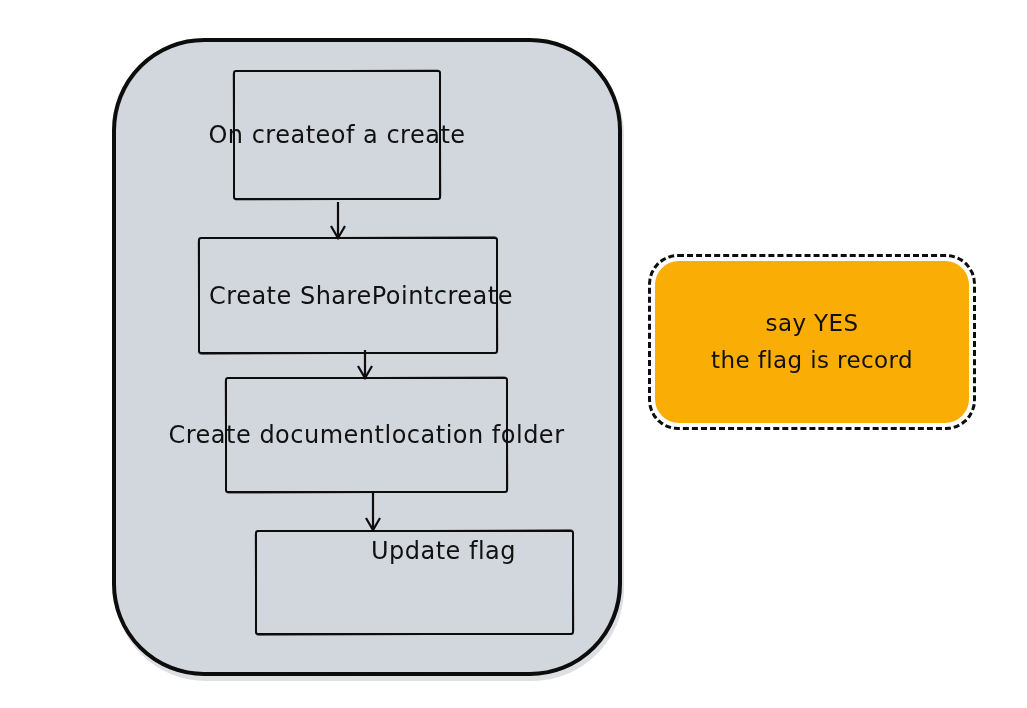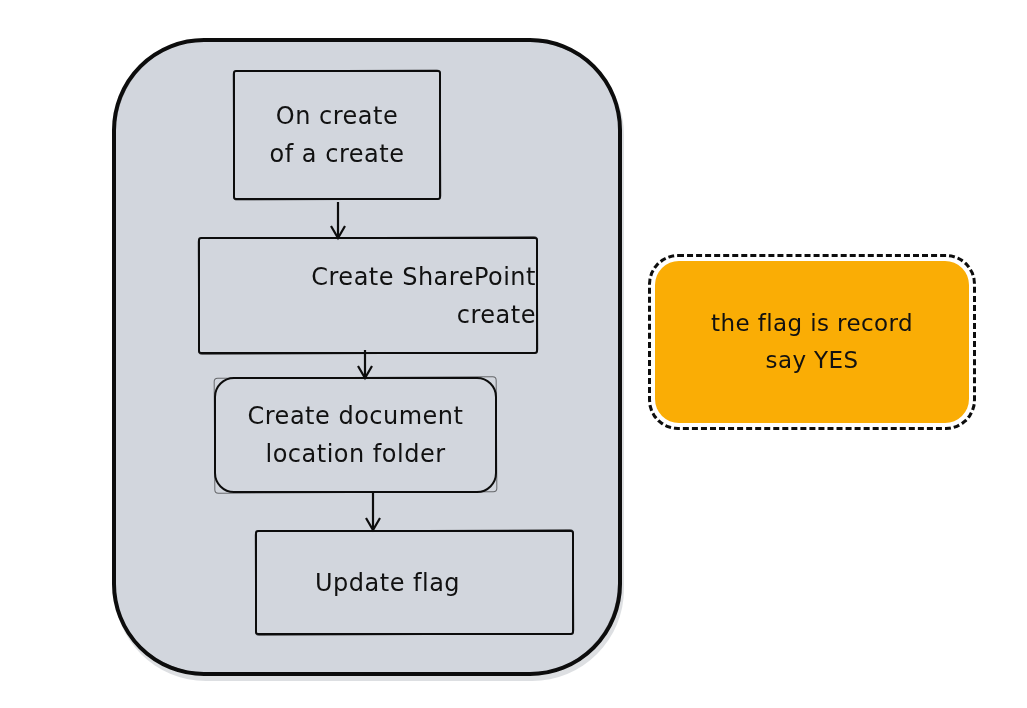--- a/index.html
+++ b/index.html
@@ -36,36 +36,36 @@
     transform:rotate(0.25deg);
     pointer-events:none;
   }
 
   
   .node{
     position:absolute;
     background:transparent;
     border:2.5px solid var(--stroke);
     border-radius:3px;
-    display:flex;flex-direction:column;justify-content:center;align-items:center;
+    display:flex;justify-content:center;align-items:center;
     font-size:24px;line-height:38px;
     letter-spacing:0.5px;
     box-sizing:border-box;
   }
   .node::after{
     content:'';position:absolute;inset:-2px;
     border:1.5px solid rgba(13,13,13,0.55);
     border-radius:4px;
     transform:rotate(-0.35deg);
     pointer-events:none;
   }
   .node .line{white-space:nowrap;}
   #node-1{left:233px;top:70px;width:208px;height:130px;}
-  #node-2{left:198px;top:237px;width:340px;height:117px;align-items:flex-end;padding-left:26px;}
-  #node-3{left:214px;top:377px;width:283px;height:116px;border-radius:20px;}
+  #node-2{left:198px;top:237px;width:300px;height:117px;align-items:center;padding-left:26px;}
+  #node-3{left:225px;top:377px;width:283px;height:116px;}
   #node-4{left:255px;top:530px;width:319px;height:105px;align-items:flex-start;padding-left:58px;}
 
   .arrow{position:absolute;overflow:visible;}
 
   
   .note-outer{
     position:absolute;
     left:648px;top:254px;width:328px;height:176px;
     border:3px dashed var(--stroke);
     border-radius:30px;
@@ -118,18 +118,18 @@
     <line x1="10" y1="0" x2="10" y2="38" stroke="#0d0d0d" stroke-width="2.2"></line>
     <polyline points="3,27 10,39 17,27" fill="none" stroke="#0d0d0d" stroke-width="2.2"></polyline>
   </svg>
 
   <div class="node" id="node-4">
     <div class="line">Update flag</div>
   </div>
 
   <div class="note-outer">
     <div class="note-inner">
+      <div class="line">say YES</div>
       <div class="line">the flag is record</div>
-      <div class="line">say YES</div>
     </div>
   </div>
 
 </div>
 
 </body></html>

